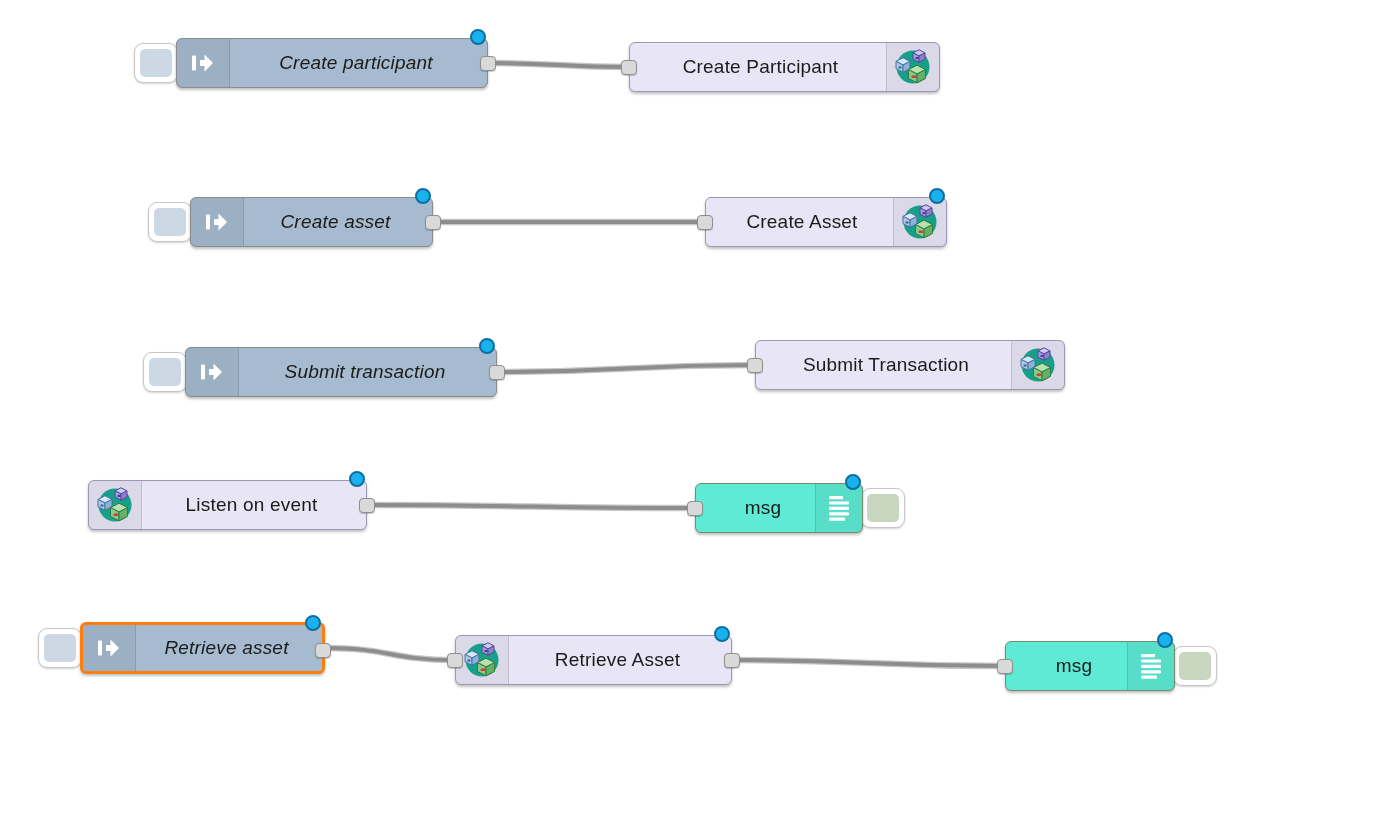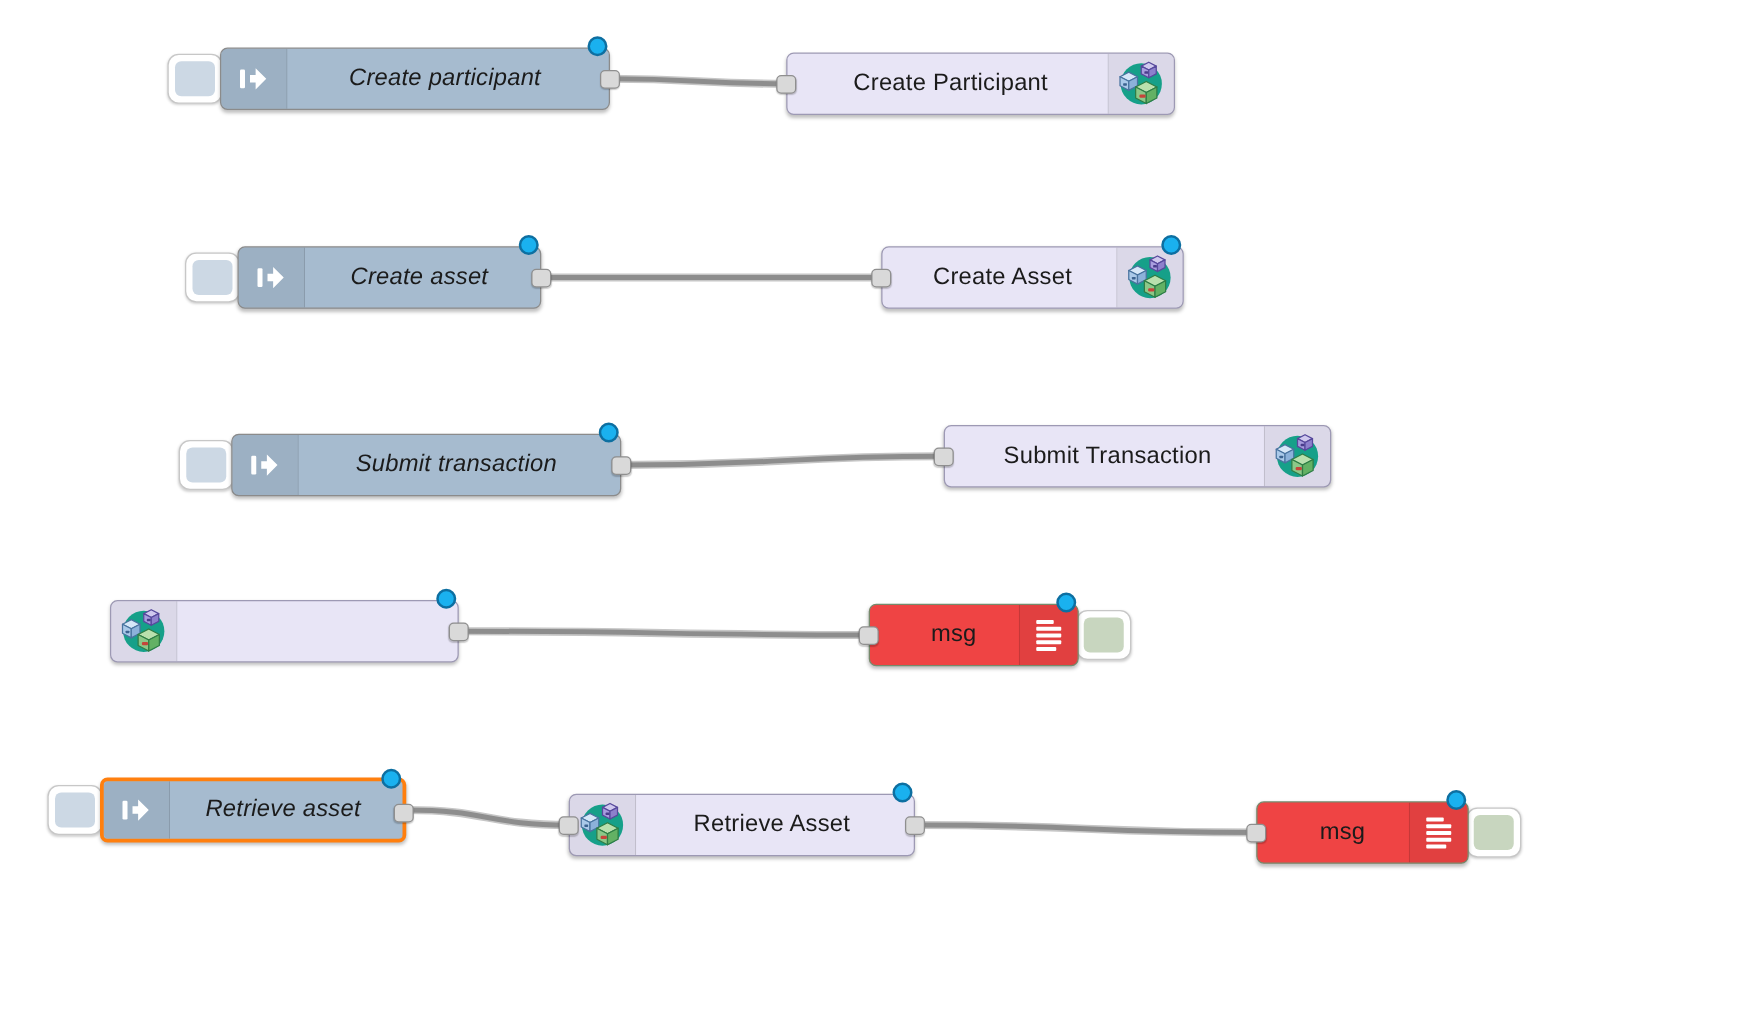--- a/index.html
+++ b/index.html
@@ -7,21 +7,21 @@
     position:relative;width:1400px;height:826px;background:#ffffff;
     overflow:hidden;font-family:"Liberation Sans", sans-serif;
   }
   #wire-layer{position:absolute;left:0;top:0;z-index:1;}
   .node{
     position:absolute;z-index:3;border-radius:6px;box-sizing:border-box;
     border:1.5px solid #8b8b8b;box-shadow:0 2px 3px rgba(0,0,0,0.25);
   }
   .node.inject{background:#a6bbcf;}
   .node.composer{background:#e8e5f6;border-color:#9d99b4;}
-  .node.debug{background:#ef4444;border-color:#768a6c;}
+  .node.debug{background:#5eead4;border-color:#768a6c;}
   .node.selected{border:3px solid #ff7f0e;}
   .icon-region{
     position:absolute;top:0;bottom:0;background:rgba(0,0,0,0.055);
     display:flex;align-items:center;justify-content:center;
   }
   .icon-region.left{left:0;border-right:1px solid rgba(0,0,0,0.12);border-radius:4px 0 0 4px;}
   .icon-region.right{right:0;border-left:1px solid rgba(0,0,0,0.12);border-radius:0 4px 4px 0;}
   .node-label{
     position:absolute;top:0;bottom:0;display:flex;align-items:center;justify-content:center;
     font-size:19px;color:#1b1b1b;white-space:nowrap;letter-spacing:0.2px;
@@ -194,20 +194,21 @@
              <polygon points="22,7.88 28,11 28,17.240000000000002 22,14.120000000000001" fill="#a89dde" stroke="#57499c" stroke-width="1" stroke-linejoin="round"></polygon>
              <polygon points="34,7.88 28,11 28,17.240000000000002 34,14.120000000000001" fill="#8d80cc" stroke="#57499c" stroke-width="1" stroke-linejoin="round"></polygon>
             <rect x="24.5" y="12" width="3" height="2" rx="0.5" fill="#4a3d8c"></rect>
     <polygon points="26,20.16 34.5,24.58 26,29 17.5,24.58" fill="#b9e0ad" stroke="#2f7d45" stroke-width="1" stroke-linejoin="round"></polygon>
              <polygon points="17.5,24.58 26,29 26,37.84 17.5,33.42" fill="#8cc888" stroke="#2f7d45" stroke-width="1" stroke-linejoin="round"></polygon>
              <polygon points="34.5,24.58 26,29 26,37.84 34.5,33.42" fill="#63b164" stroke="#2f7d45" stroke-width="1" stroke-linejoin="round"></polygon>
             <rect x="20.5" y="30.5" width="5" height="2.6" rx="1" fill="#c6453a"></rect>
   </svg>
         </span>
       </div>
+      <div class="node-label" style="left: 52px; right: 4px;">Listen on event</div>
       <div class="port" style="right: -9px; top: 17px;"></div>
       <div class="changed-dot" style="right: 1px; top: -10px;"></div>
     </div>
     <div class="io-button" style="top: 488px; left: 861px;">
       <div class="io-button-inner" style="background: rgb(200, 214, 191);"></div>
     </div>
     <div class="node debug" style="left: 695px; top: 483px; width: 168px; height: 50px;">
       <div class="icon-region right" style="width: 46px;">
         <span style="display: flex; align-items: center; justify-content: center;">
           <svg width="26" height="31" viewBox="0 0 26 31">

